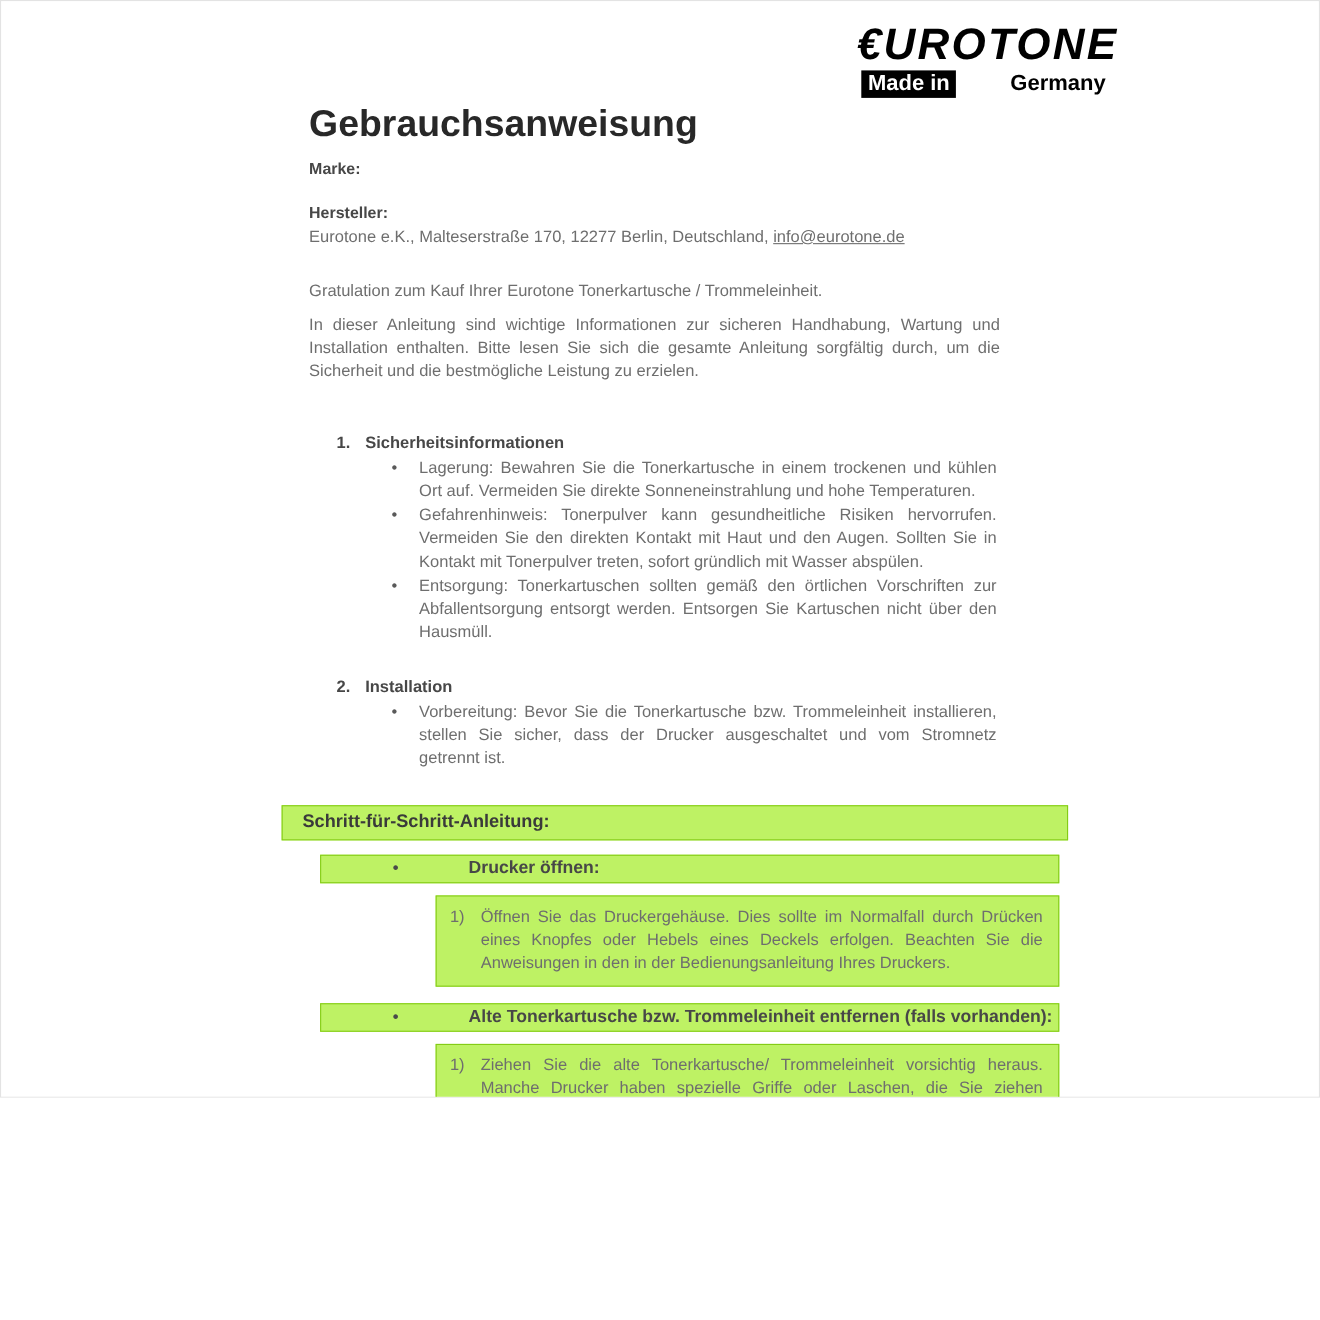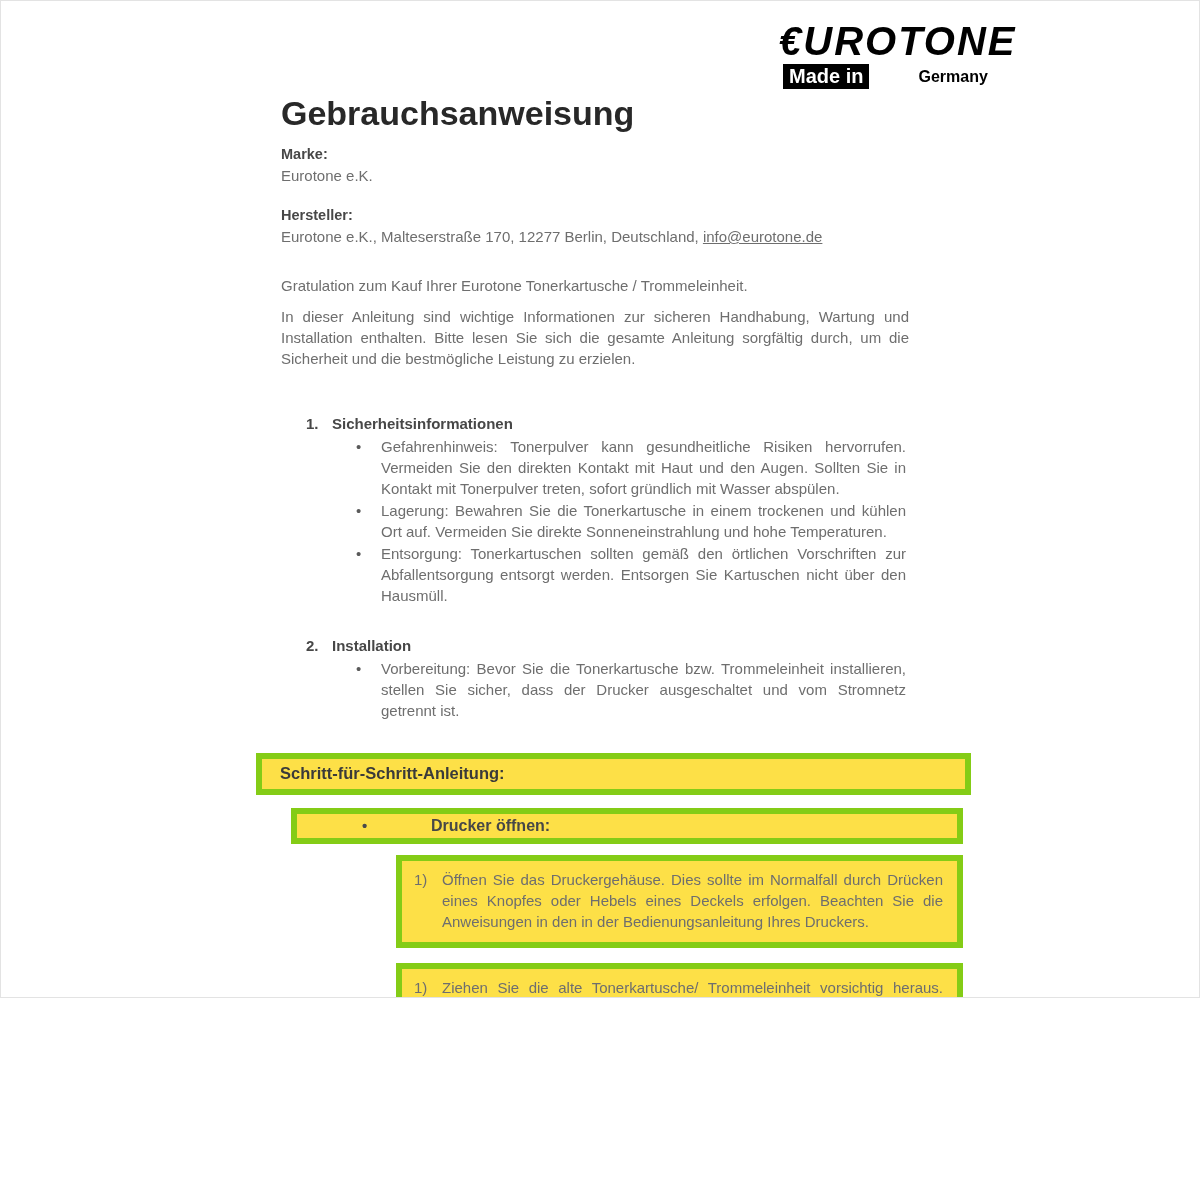--- a/index.html
+++ b/index.html
@@ -29,21 +29,21 @@
     background: #000;
     color: #fff;
     font-weight: bold;
     font-size: 20px;
     line-height: 22px;
     padding: 1px 6px 2px 6px;
   }
   .germany {
     color: #000;
     font-weight: bold;
-    font-size: 16px;
+    font-size: 20px;
     margin-left: 6px;
   }
 
   
   .content {
     position: absolute;
     left: 280px;
     top: 98px;
     width: 628px;
     color: #6e6e6e;
@@ -76,21 +76,21 @@
   }
   ul.bullets li::before {
     content: "\2022";
     position: absolute;
     left: -25px;
     top: 0;
     color: #5a5a5a;
   }
 
   
-  .box { border: 6px solid #84cc16; box-sizing: border-box; background: #fde047; }
+  .box { border: 1px solid #84cc16; box-sizing: border-box; background: #bef264; }
   .box-main {
     margin-left: -25px;
     width: 715px;
     padding: 4px 10px 5px 18px;
     margin-bottom: 13px;
   }
   .box-main-title { font-weight: bold; font-size: 16.5px; color: #3a3a3a; }
 
   .box-sub {
     margin-left: 10px;
@@ -131,42 +131,41 @@
       <span class="germany">Germany</span>
     </div>
   </div>
 
   <div class="content">
 
     <h1 class="doc-title">Gebrauchsanweisung</h1>
 
     <div class="info-block">
       <p class="info-label">Marke:</p>
-      <p class="info-value">Eurotone e.K.</p>
     </div>
 
 
     <div class="info-block">
       <p class="info-label">Hersteller:</p>
       <p class="info-value">
         <span>Eurotone e.K., Malteserstraße 170, 12277 Berlin, Deutschland, </span><a href="#" class="email-link">info@eurotone.de</a>
       </p>
     </div>
 
     <p class="congrats">Gratulation zum Kauf Ihrer Eurotone Tonerkartusche / Trommeleinheit.</p>
     <p class="intro-par">In dieser Anleitung sind wichtige Informationen zur sicheren Handhabung, Wartung und Installation enthalten. Bitte lesen Sie sich die gesamte Anleitung sorgfältig durch, um die Sicherheit und die bestmögliche Leistung zu erzielen.</p>
 
     <div class="num-section">
       <div class="num-head">
         <span class="num">1.</span>
         <span class="num-title">Sicherheitsinformationen</span>
       </div>
       <ul class="bullets">
+        <li>Lagerung: Bewahren Sie die Tonerkartusche in einem trockenen und kühlen Ort auf. Vermeiden Sie direkte Sonneneinstrahlung und hohe Temperaturen.</li>
         <li>Gefahrenhinweis: Tonerpulver kann gesundheitliche Risiken hervorrufen. Vermeiden Sie den direkten Kontakt mit Haut und den Augen. Sollten Sie in Kontakt mit Tonerpulver treten, sofort gründlich mit Wasser abspülen.</li>
-        <li>Lagerung: Bewahren Sie die Tonerkartusche in einem trockenen und kühlen Ort auf. Vermeiden Sie direkte Sonneneinstrahlung und hohe Temperaturen.</li>
         <li>Entsorgung: Tonerkartuschen sollten gemäß den örtlichen Vorschriften zur Abfallentsorgung entsorgt werden. Entsorgen Sie Kartuschen nicht über den Hausmüll.</li>
       </ul>
     </div>
 
     <div class="num-section last">
       <div class="num-head">
         <span class="num">2.</span>
         <span class="num-title">Installation</span>
       </div>
       <ul class="bullets">
@@ -184,20 +183,25 @@
       </div>
     </div>
 
     <div class="box box-content">
       <div class="step-item">
         <span class="step-num">1)</span>
         <span class="step-text">Öffnen Sie das Druckergehäuse. Dies sollte im Normalfall durch Drücken eines Knopfes oder Hebels eines Deckels erfolgen. Beachten Sie die Anweisungen in den in der Bedienungsanleitung Ihres Druckers.</span>
       </div>
     </div>
 
+    <div class="box box-sub">
+      <div class="sub-inner">
+        <span class="sub-title">Alte Tonerkartusche bzw. Trommeleinheit entfernen (falls vorhanden):</span>
+      </div>
+    </div>
 
     <div class="box box-content">
       <div class="step-item">
         <span class="step-num">1)</span>
         <span class="step-text">Ziehen Sie die alte Tonerkartusche/ Trommeleinheit vorsichtig heraus. Manche Drucker haben spezielle Griffe oder Laschen, die Sie ziehen müssen, um die Kartusche zu lösen.</span>
       </div>
       <div class="step-item">
         <span class="step-num">2)</span>
         <span class="step-text">Entsorgen Sie die alte Kartusche / Trommeleinheit gemäß den örtlichen Vorschriften oder Recycling-Richtlinien.</span>
       </div>

